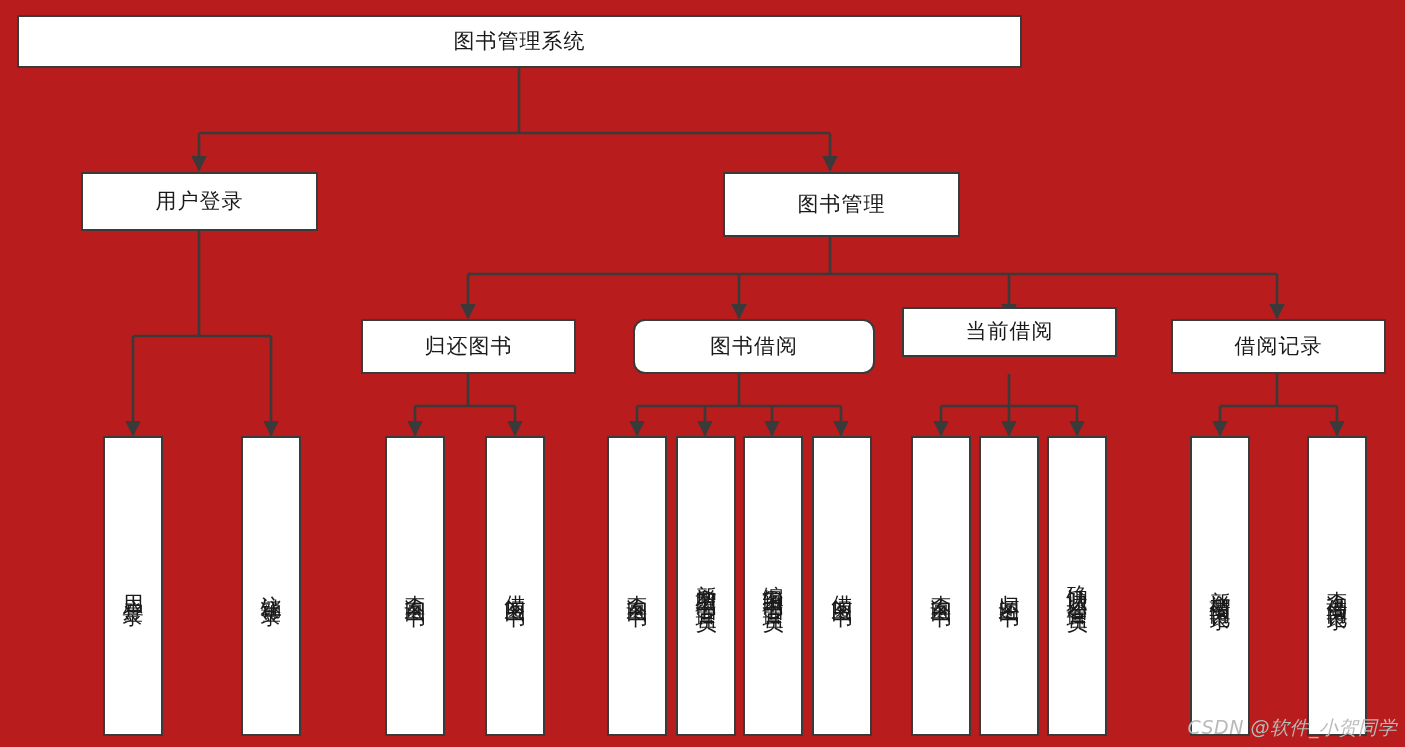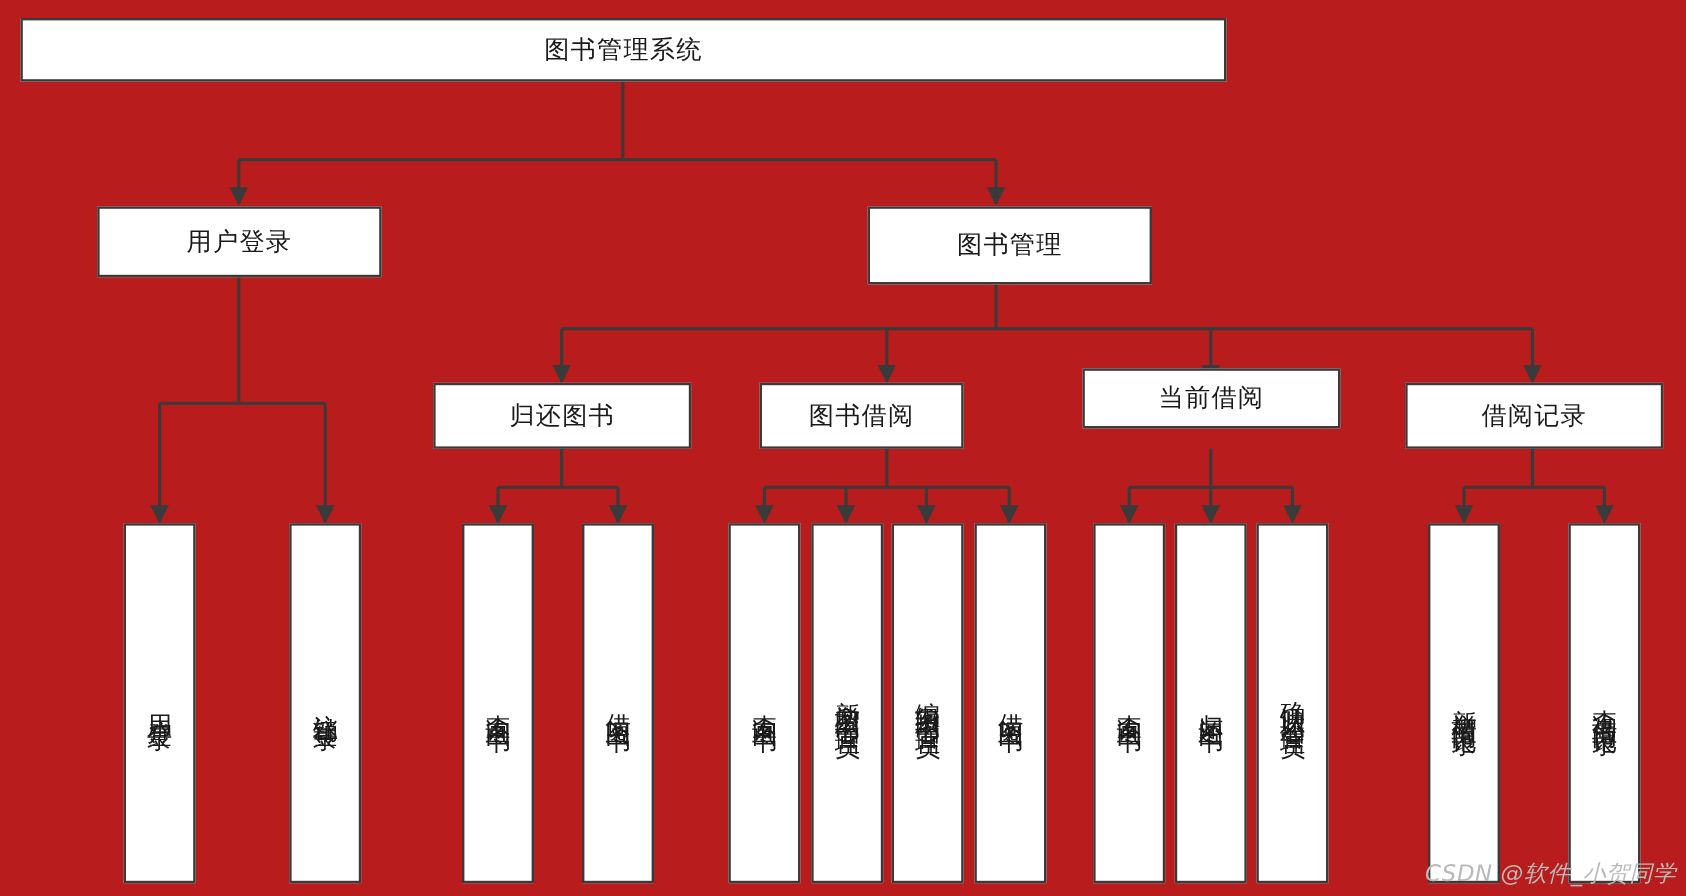--- a/index.html
+++ b/index.html
@@ -134,21 +134,21 @@
   </div>
 
   <div class="node horiz" style="left:712px; top:172px; width:237px; height:65px;margin-left:11px;">
     <span>图书管理</span>
   </div>
 
   <div class="node horiz" style="left:361px; top:319px; width:215px; height:55px;">
     <span>归还图书</span>
   </div>
 
-  <div class="node horiz" style="left:633px; top:319px; width:170px; height:55px;">
+  <div class="node horiz" style="left:633px; top:319px; width:242px; height:55px;border-radius:12px;">
     <span>图书借阅</span>
   </div>
 
   <div class="node horiz" style="left:902px; top:307px; width:215px; height:50px;">
     <span>当前借阅</span>
   </div>
 
   <div class="node horiz" style="left:1171px; top:319px; width:215px; height:55px;">
     <span>借阅记录</span>
   </div>

